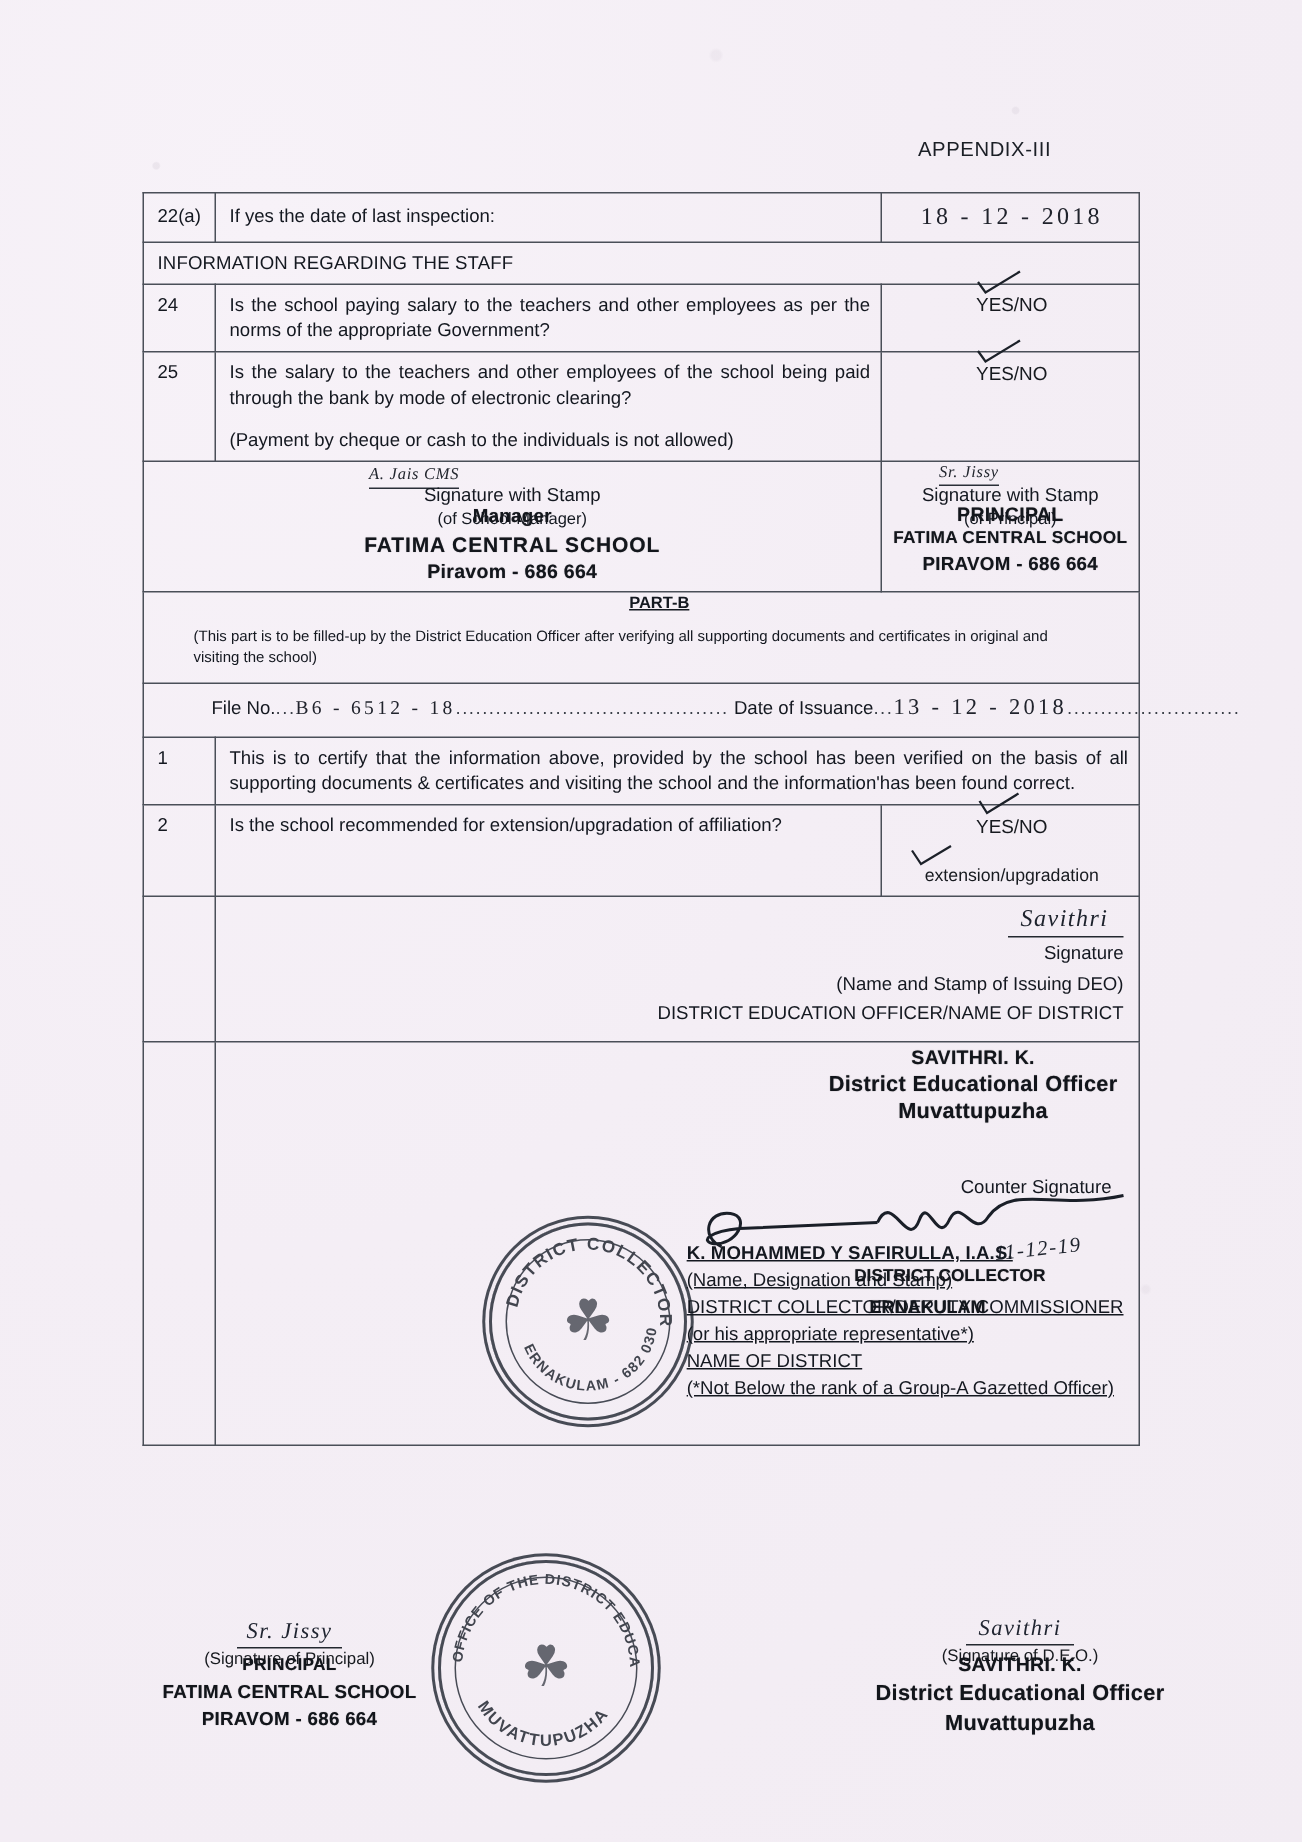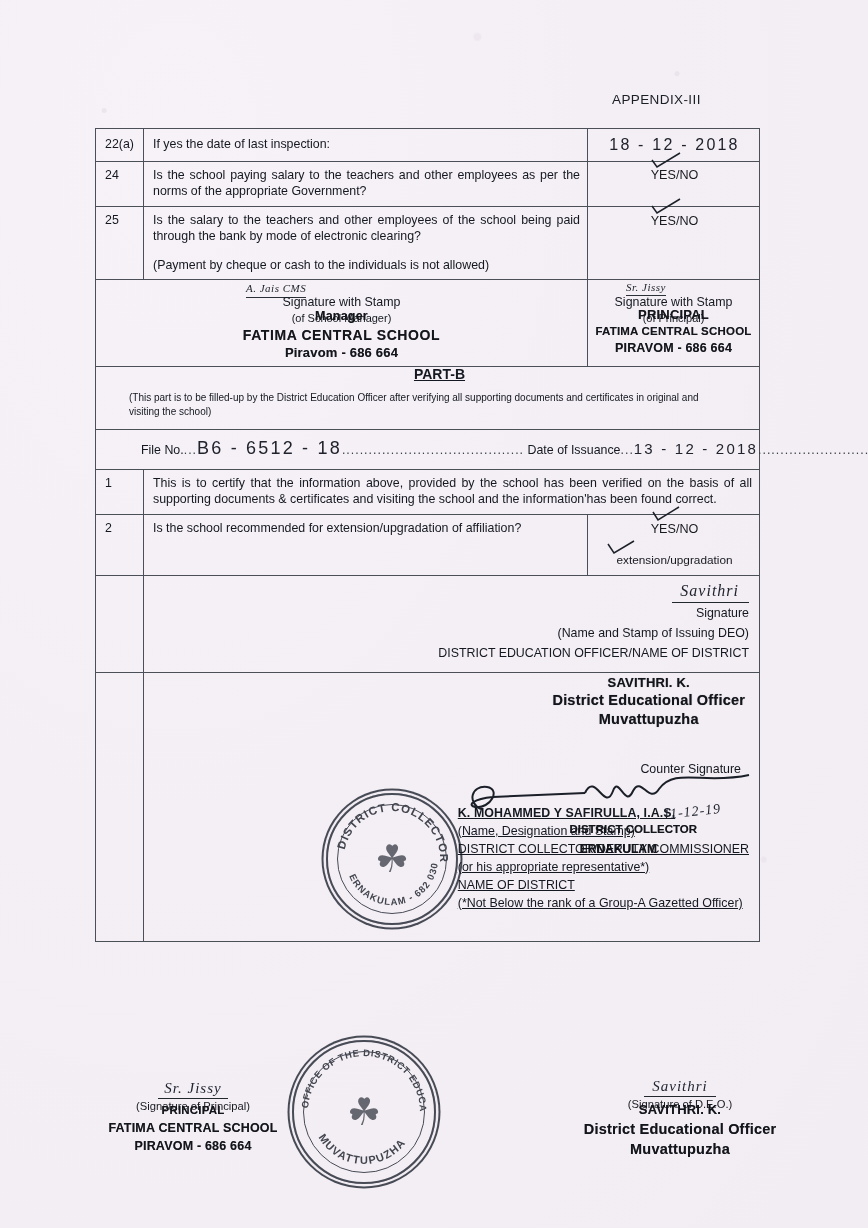--- a/index.html
+++ b/index.html
@@ -58,21 +58,21 @@
     line-height: 1.32;
     vertical-align: top;
     color: #141820;
   }
   .c-num { width: 48px; text-align: left; padding-left: 8px; }
   .c-ans { width: 172px; text-align: center; vertical-align: middle; }
   td.mid { vertical-align: middle; }
   .just { text-align: justify; }
 
   .hw {
-    font-family: Liberation Sans, sans-serif;
+    font-family: Liberation Serif, serif;
     font-size: 16px;
     letter-spacing: 2.2px;
     color: #20232c;
   }
 
   .yesno {
     position: relative;
     display: inline-block;
     font-size: 12.6px;
     color: #171a1f;
@@ -122,21 +122,21 @@
     font-style: italic;
     font-size: 11px;
     color: #23272f;
     letter-spacing: .5px;
   }
 
   
   .partb {
     text-decoration: underline;
     font-weight: bold;
-    font-size: 14px;
+    font-size: 11px;
     padding-left: 22px;
   }
   .note {
     font-size: 10px;
     line-height: 1.38;
   }
   .fileline {
     font-size: 12.4px;
     white-space: nowrap;
   }
@@ -225,20 +225,23 @@
     <tbody>
 
       <tr>
         <td class="c-num mid">22(a)</td>
         <td class="mid">If yes the date of last inspection:</td>
         <td class="c-ans">
           <span class="hw">18 - 12 - 2018</span>
         </td>
       </tr>
 
+      <tr>
+        <td colspan="3" class="sec-head">INFORMATION REGARDING THE STAFF</td>
+      </tr>
 
 
       <tr>
         <td class="c-num">24</td>
         <td class="just">Is the school paying salary to the teachers and other employees as per the norms of the appropriate Government?</td>
         <td class="c-ans">
           <span class="yesno">
             <span class="tick">
               <svg viewBox="0 0 34 18">
                   <path d="M3 8 L8 15 L31 1" fill="none" stroke="#1c2129" stroke-width="1.5"></path>
@@ -297,21 +300,21 @@
           <div style="text-align:center; margin-top:-2px;">
             <span class="partb">PART-B</span>
           </div>
           <div class="note" style="margin-top:8px; padding:0 24px 4px 24px;">(This part is to be filled-up by the District Education Officer after verifying all supporting documents and certificates in original and visiting the school)</div>
         </td>
       </tr>
 
       <tr>
         <td colspan="3" style="padding:7px 10px 8px 45px;">
           <span class="fileline">
-            <span>File No.</span><span class="dots">...</span><span class="hw" style="font-size:18px">B6 - 6512 - 18</span><span class="dots">.........................................</span>
+            <span>File No.</span><span class="dots">...</span><span class="hw" style="font-size:13px">B6 - 6512 - 18</span><span class="dots">.........................................</span>
             <span>Date of Issuance</span><span class="dots">...</span><span class="hw" style="font-size:15px">13 - 12 - 2018</span><span class="dots">..........................</span>
           </span>
         </td>
       </tr>
 
       <tr>
         <td class="c-num">1</td>
         <td colspan="2" class="just">This is to certify that the information above, provided by the school has been verified on the basis of all supporting documents &amp; certificates and visiting the school and the information'has been found correct.</td>
       </tr>
 

